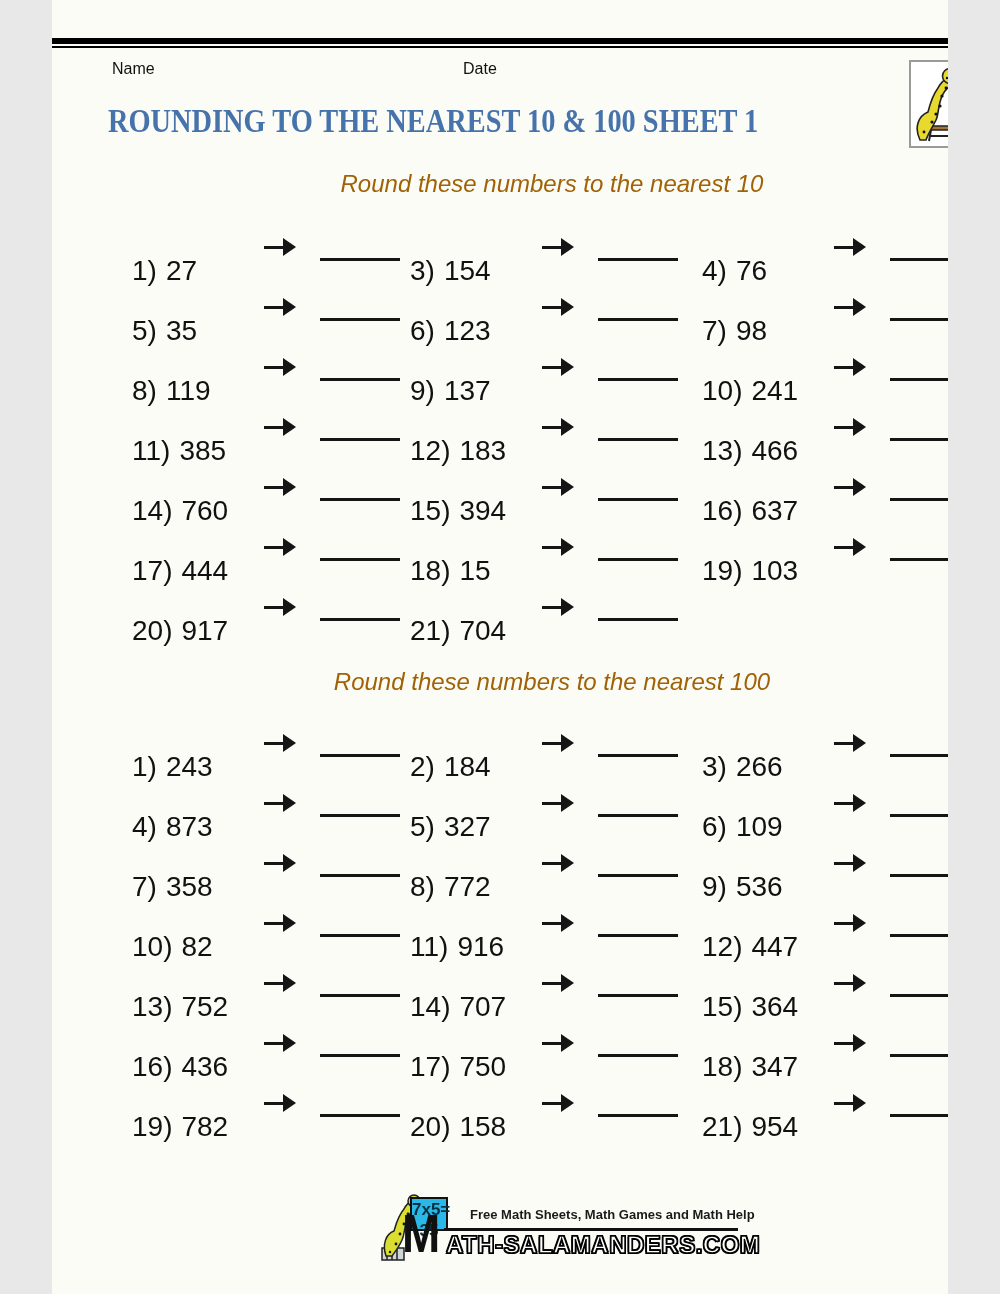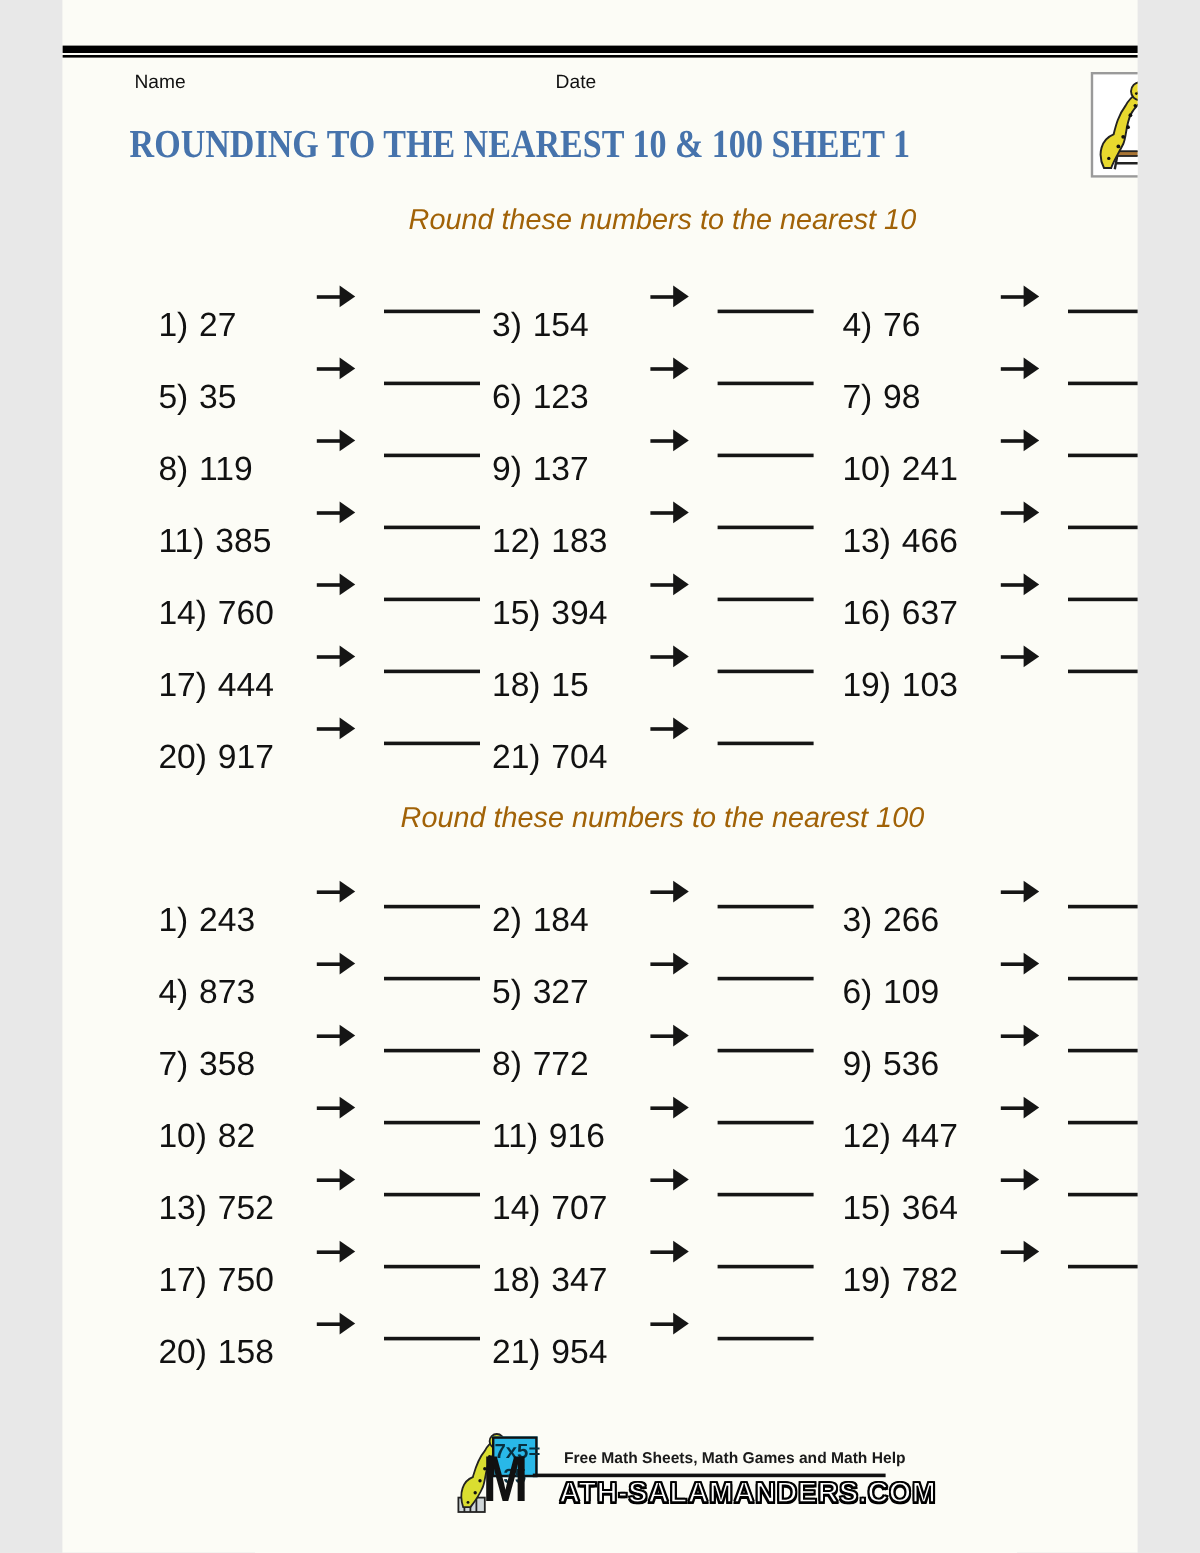--- a/index.html
+++ b/index.html
@@ -79,21 +79,20 @@
   .f-tagline {
     position:absolute; left:90px; top:13px; width:282px;
     font-size:13px; font-weight:700; white-space:nowrap; color:#1a1a1a;
   }
   .f-line { position:absolute; left:64px; top:34px; width:294px; height:3px; background:#111; }
   .f-wordmark {
     position:absolute; left:66px; top:37px; font-size:24px; font-weight:800;
     letter-spacing:0.5px; white-space:nowrap; color:#ffffff;
     -webkit-text-stroke:1.4px #000;
     text-shadow:-1px -1px 0 #000, 1px -1px 0 #000, -1px 1px 0 #000, 1px 1px 0 #000;
-    margin-left:20px;
   }
 </style>
 </head>
 <body>
 
 <div class="page">
 
   <div class="top-bar"></div>
 
   <div class="name-label">Name</div>
@@ -407,20 +406,27 @@
       </div>
 
       <div class="problem">
         <span class="p-label"><span class="p-idx">15)</span><span>364</span></span>
         <span class="arrow">
           <span class="arrow-shape"></span>
         </span>
         <span class="blank"></span>
       </div>
 
+      <div class="problem">
+        <span class="p-label"><span class="p-idx">16)</span><span>436</span></span>
+        <span class="arrow">
+          <span class="arrow-shape"></span>
+        </span>
+        <span class="blank"></span>
+      </div>
 
       <div class="problem">
         <span class="p-label"><span class="p-idx">17)</span><span>750</span></span>
         <span class="arrow">
           <span class="arrow-shape"></span>
         </span>
         <span class="blank"></span>
       </div>
 
       <div class="problem">

